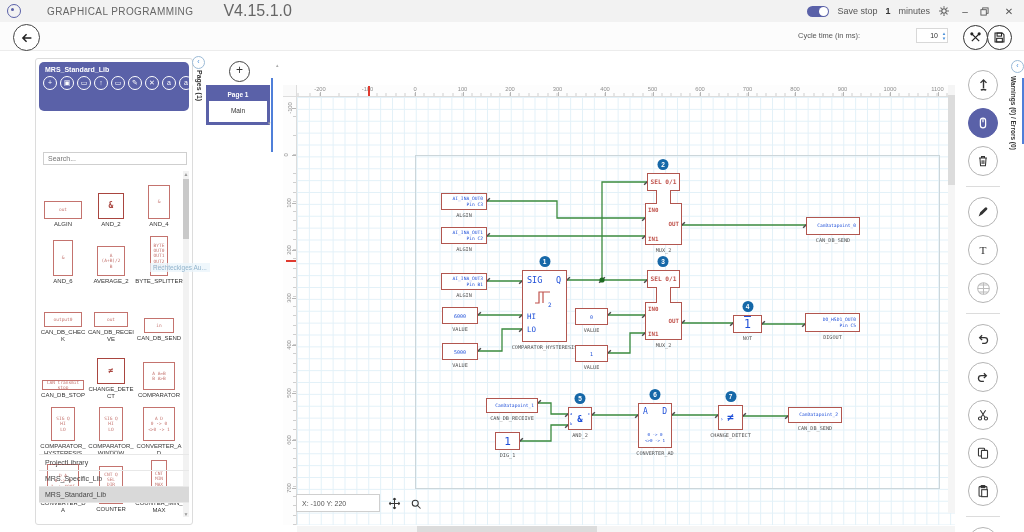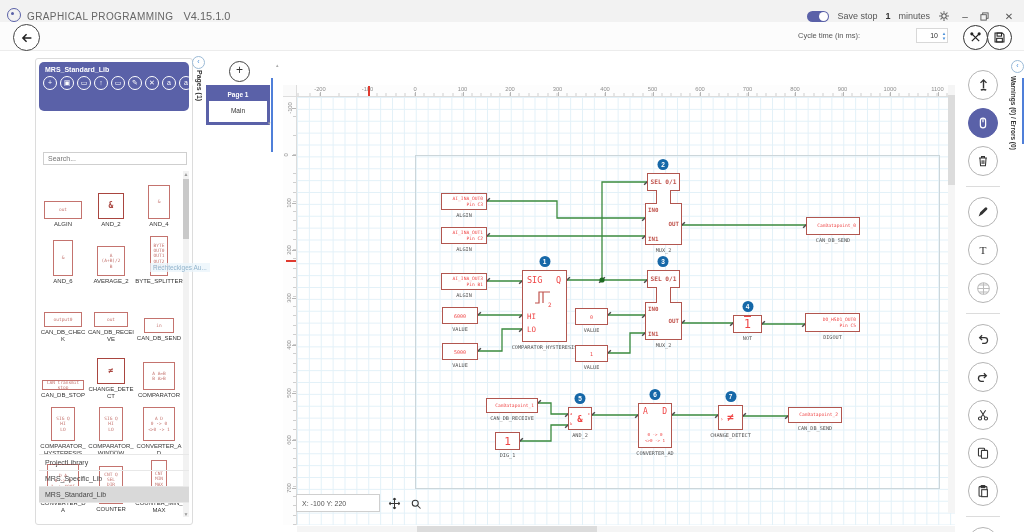--- a/index.html
+++ b/index.html
@@ -1,25 +1,25 @@
 <!DOCTYPE html>
 <html><head>
 <meta charset="utf-8">
 <style>
   html,body{margin:0;padding:0;background:#fff;}
   #app{position:relative;width:1024px;height:532px;background:#fff;overflow:hidden;
        font-family:"Liberation Sans",sans-serif;color:#444;}
   
   #titlebar{position:absolute;left:0;top:0;width:1024px;height:22px;background:#f2f2f2;
-            display:flex;align-items:flex-end;border-bottom:1px solid #e6e6e6;}
+            display:flex;align-items:center;border-bottom:1px solid #e6e6e6;gap:20px;}
   #app-logo{width:12px;height:12px;margin:0 6px 0 7px;border:1.5px solid #5a61a8;border-radius:50%;
             position:relative;}
   #app-logo:after{content:"";position:absolute;left:3px;top:3px;width:3px;height:3px;background:#5a61a8;border-radius:50%;}
   .tb-title{font-size:10px;color:#666;letter-spacing:.4px;}
-  .tb-ver{font-size:11px;color:#666;margin-left:10px;}
+  .tb-ver{font-size:16px;color:#666;margin-left:10px;}
   #tb-right{margin-left:auto;display:flex;align-items:center;gap:8px;padding-right:8px;}
   #autosave-toggle{width:22px;height:11px;border-radius:6px;background:#5a61a8;position:relative;cursor:pointer;}
   #autosave-toggle:after{content:"";position:absolute;right:1px;top:1px;width:9px;height:9px;background:#fff;border-radius:50%;}
   .tb-txt{font-size:9px;color:#555;}
   .tb-num{font-size:9px;color:#333;font-weight:bold;}
   .winbtn{font-size:10px;color:#555;width:14px;text-align:center;cursor:pointer;}
   
   #menubar{position:absolute;left:0;top:22px;width:1024px;height:28px;background:#fcfcfc;
            border-bottom:1px solid #ececec;}
   #back-btn{position:absolute;left:13px;top:24px;width:25px;height:25px;border:1px solid #444;
@@ -89,21 +89,21 @@
   .vlabel{position:absolute;left:1px;transform:translateY(-50%) rotate(-90deg);font-size:5.8px;color:#8f8f8f;}
   .vtick{position:absolute;right:0;height:1px;width:4px;background:#b5b5b5;}
   #hmarker{position:absolute;bottom:0;width:2px;height:10px;background:#e03b2f;}
   #vmarker{position:absolute;right:0;height:2px;width:10px;background:#e03b2f;}
   #canvas{position:absolute;left:14px;top:12px;width:658px;height:428px;background:#fff;overflow:hidden;
           background-image:linear-gradient(to right,#e3f1f8 1px,transparent 1px),
                            linear-gradient(to bottom,#e3f1f8 1px,transparent 1px);
           background-size:11.88px 11.88px;}
   #page-rect{position:absolute;border:1px solid #ccd6da;pointer-events:none;}
   #wires{position:absolute;left:0;top:0;z-index:3;pointer-events:none;}
-  .node{position:absolute;border:1.1px solid #b2564f;background:#fff;color:#ef4444;z-index:4;
+  .node{position:absolute;border:1.1px solid #b2564f;background:#fff;color:#1d4ed8;z-index:4;
         font-family:"DejaVu Sans Mono",monospace;box-sizing:border-box;display:flex;flex-direction:column;justify-content:center;}
   .node.heavy{border-width:1.5px;}
   .node.io .ln{font-size:4.6px;line-height:5.4px;text-align:right;padding-right:3px;white-space:nowrap;}
   .node.value .ln{font-size:5px;text-align:center;}
   .node.dig .ln{font-size:11px;text-align:center;}
   .node.not .ln{font-size:11.5px;text-align:center;text-decoration:overline;}
   .node-label{position:absolute;font-size:5.2px;color:#555;transform:translateX(-50%);white-space:nowrap;z-index:4;
               font-family:"DejaVu Sans Mono",monospace;}
   .badge{position:absolute;width:11px;height:11px;border-radius:50%;background:#1668a8;color:#fff;font-size:6.5px;
          line-height:11px;text-align:center;font-weight:bold;transform:translateX(-50%);z-index:6;}

